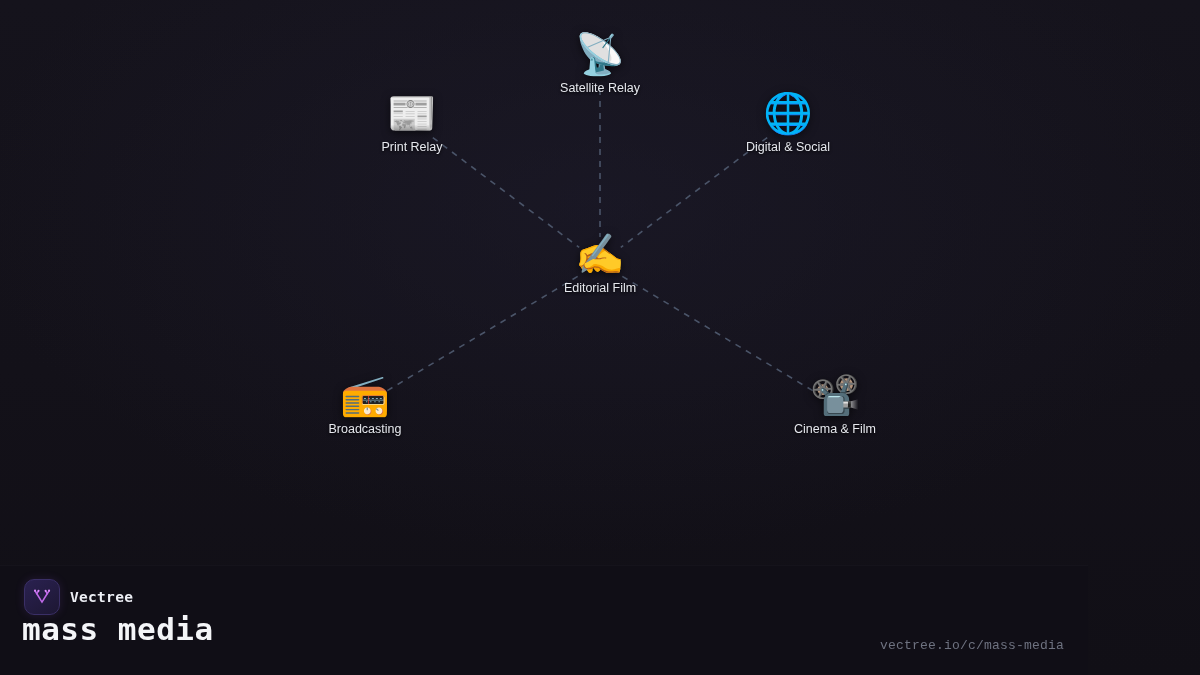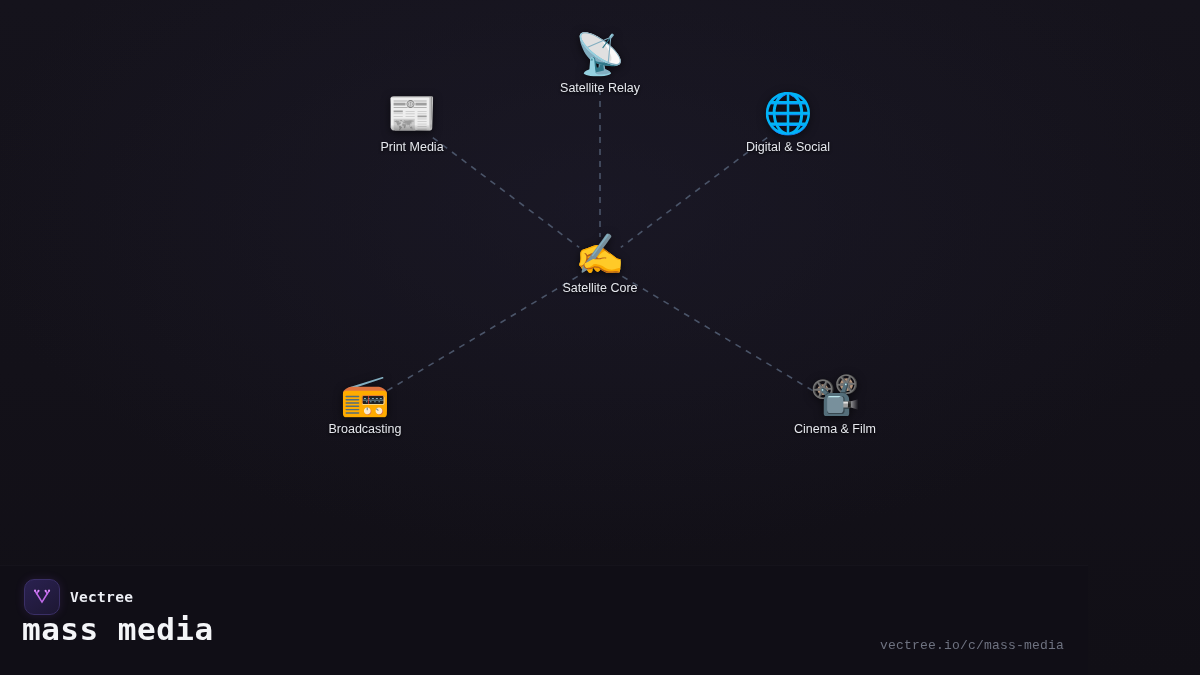--- a/index.html
+++ b/index.html
@@ -132,29 +132,29 @@
         <line x1="387.29481606852613" y1="390.62311035888433" x2="577.7051839314738" y2="276.37688964111567" stroke="#4a5468" stroke-width="1.6" stroke-dasharray="6 6"></line>
         <line x1="812.7051839314738" y1="390.62311035888433" x2="622.2948160685262" y2="276.37688964111567" stroke="#4a5468" stroke-width="1.6" stroke-dasharray="6 6"></line>
       </svg>
     <div id="nodes-layer">
         <div class="node" style="left: 600px; top: 63px;">
           <div class="node-icon">📡</div>
           <div class="node-label">Satellite Relay</div>
         </div>
         <div class="node" style="left: 412px; top: 122px;">
           <div class="node-icon">📰</div>
-          <div class="node-label">Print Media</div>
+          <div class="node-label">Print Relay</div>
         </div>
         <div class="node" style="left: 788px; top: 122px;">
           <div class="node-icon">🌐</div>
           <div class="node-label">Digital &amp; Social</div>
         </div>
         <div class="node" style="left: 600px; top: 263px;">
           <div class="node-icon">✍️</div>
-          <div class="node-label">Satellite Core</div>
+          <div class="node-label">Editorial Film</div>
         </div>
         <div class="node" style="left: 365px; top: 404px;">
           <div class="node-icon">📻</div>
           <div class="node-label">Broadcasting</div>
         </div>
         <div class="node" style="left: 835px; top: 404px;">
           <div class="node-icon">📽️</div>
           <div class="node-label">Cinema &amp; Film</div>
         </div>
       </div>

